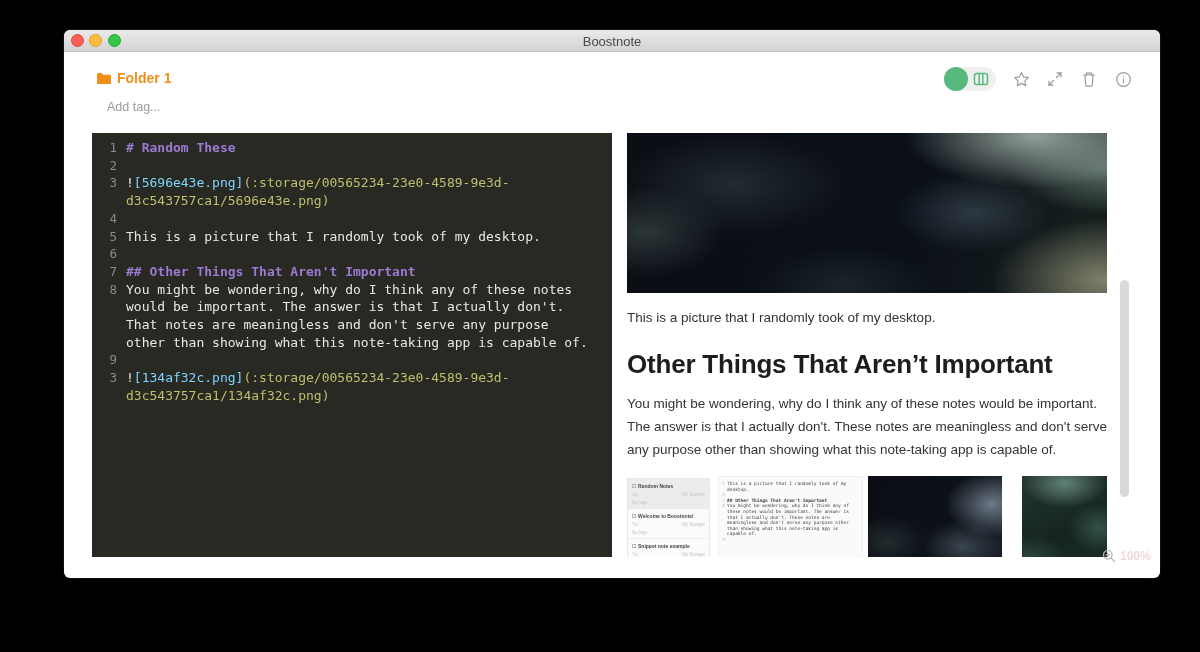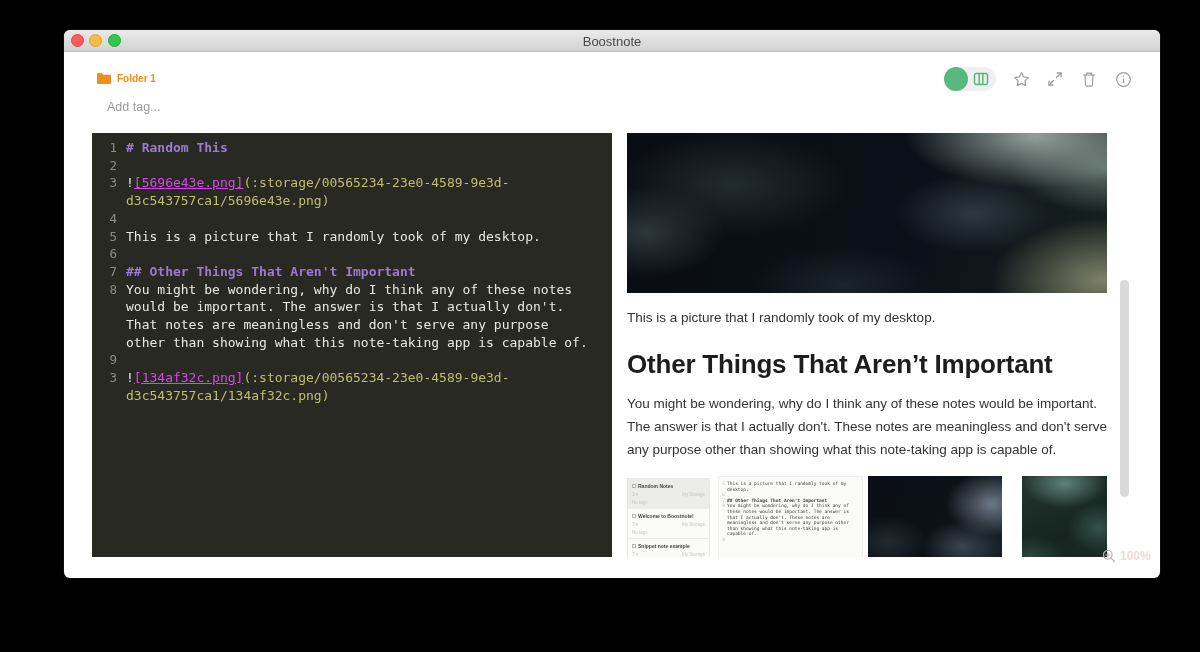--- a/index.html
+++ b/index.html
@@ -17,21 +17,21 @@
   .titlebar-title { position:absolute; width:100%; text-align:center; top:4px;
                     font-size:13px; color:#4a4a4a; }
   .tl { position:absolute; top:3.5px; width:13px; height:13px; border-radius:50%; }
   .tl-close { left:6.5px;  background:#fc5d57; border:1px solid #e2463f; }
   .tl-min   { left:25px;   background:#fdbc40; border:1px solid #dfa123; }
   .tl-zoom  { left:43.5px; background:#34c84a; border:1px solid #23a434; }
 
   
   .folder-row { position:absolute; left:32px; top:40px; height:16px; display:flex;
                 align-items:center; gap:5px; cursor:pointer; }
-  .folder-label { font-size:10px; font-weight:bold; color:#ef8f19; }
+  .folder-label { font-size:14px; font-weight:bold; color:#ef8f19; }
   .tag-row { position:absolute; left:43px; top:70px; font-size:12.5px; color:#9b9b9b; }
 
   .toolbar { position:absolute; right:28px; top:35px; height:28px; display:flex;
              align-items:center; gap:16px; }
   .view-toggle { position:relative; width:52px; height:24px; background:#f0f0f0;
                  border-radius:12px; cursor:pointer; }
   .toggle-knob { position:absolute; left:0; top:0; width:24px; height:24px;
                  border-radius:50%; background:#57b97e; }
   .toggle-split { position:absolute; right:7px; top:4px; }
   .tb-icon { width:18px; height:18px; display:flex; align-items:center;
@@ -40,21 +40,21 @@
   
   .editor { position:absolute; left:28px; top:103px; width:520px; height:424px;
             background:#292924; overflow:hidden; padding-top:6px; cursor:text; }
   .ed-line { display:flex; }
   .ed-gutter { width:34px; text-align:right; padding-right:9px; flex:none;
                color:#8c8c86; font:12.5px/17.7px "DejaVu Sans Mono", monospace; }
   .ed-content { flex:1; padding-right:8px; }
   .ed-row { font:13px/17.7px "DejaVu Sans Mono", monospace; color:#e8e8e2;
             white-space:pre; }
   .seg-h { color:#9b7ad1; font-weight:bold; }
-  .seg-l { color:#d946ef; text-decoration:underline; }
+  .seg-l { color:#7dd3fc; }
   .seg-u { color:#bfbf6d; }
   .seg-p { color:#e8e8e2; }
 
   
   .preview { position:absolute; left:563px; top:103px; width:480px; height:424px;
              background:#fff; overflow:hidden; }
   .pv-img1 { width:480px; height:160px;
       background:
         radial-gradient(ellipse 200px 80px at 85% 2%,  rgba(160,175,168,.9), transparent 65%),
         radial-gradient(ellipse 150px 70px at 100% 22%, rgba(120,140,132,.75), transparent 65%),
@@ -179,21 +179,21 @@
           <circle cx="8.5" cy="5.2" r="0.6" fill="#9c9c9c" stroke="none"></circle>
         </svg>
       </div>
     </div>
 
     <div class="editor">
       <div>
           <div class="ed-line">
             <div class="ed-gutter">1</div>
             <div class="ed-content">
-              <div class="ed-row"><span class="seg-h"># Random This</span></div>
+              <div class="ed-row"><span class="seg-h"># Random These</span></div>
             </div>
           </div>
           <div class="ed-line">
             <div class="ed-gutter">2</div>
             <div class="ed-content">
               <div class="ed-row">&nbsp;</div>
             </div>
           </div>
           <div class="ed-line">
             <div class="ed-gutter">3</div>

